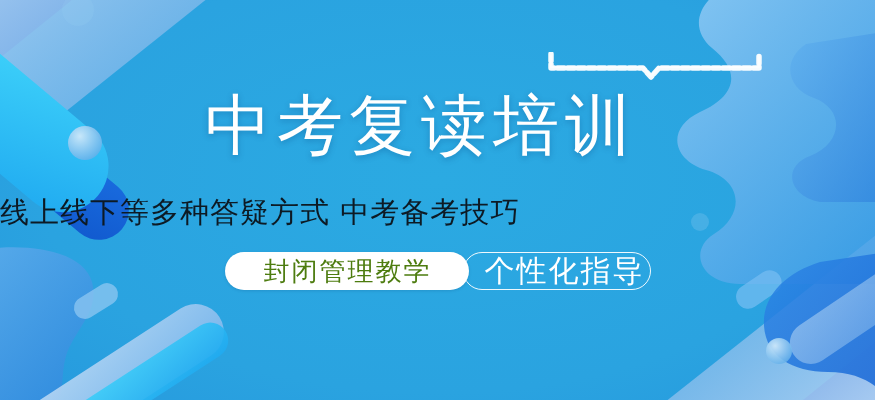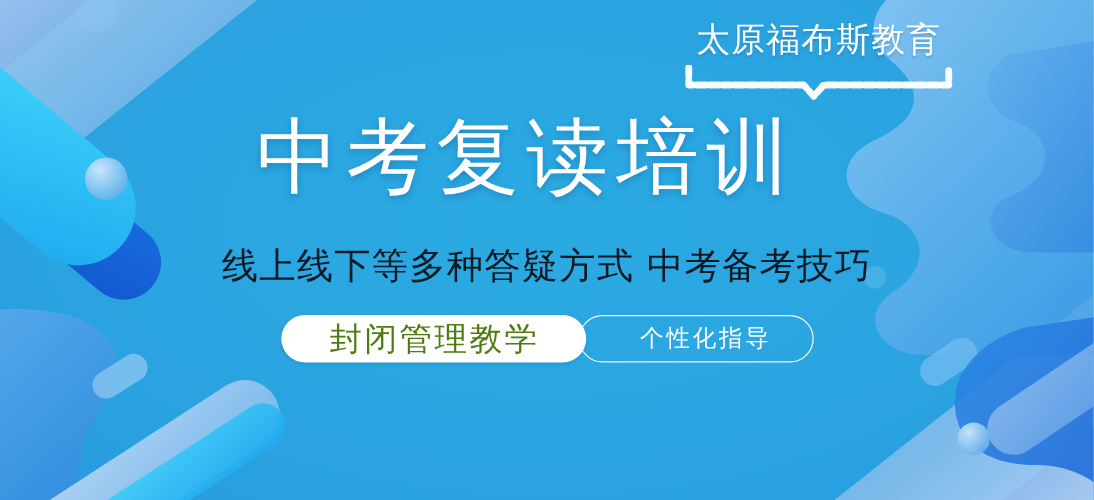--- a/index.html
+++ b/index.html
@@ -68,21 +68,20 @@
     white-space: nowrap;
     text-shadow: 0 2px 6px rgba(8,60,120,0.30);
   }
 
   
   #subtitle {
     position: absolute;
     left: 0;
     top: 192px;
     width: 875px;
-    text-align: center;
     color: #0d1a24;
     font-family: "DejaVu Serif", "Liberation Serif", serif;
     font-size: 29px;
     line-height: 40px;
     letter-spacing: 1px;
     white-space: nowrap;
   }
 
   
   #pills {
@@ -115,21 +114,21 @@
     margin-right: -6px;
     position: relative;
     z-index: 2;
     box-shadow: 0 1px 3px rgba(10,60,110,0.18);
   }
   .pill.outline {
     width: 188px;
     background: transparent;
     border: 1.5px solid rgba(255,255,255,0.92);
     color: #ffffff;
-    font-size: 19px;
+    font-size: 30px;
     letter-spacing: 2px;
     text-indent: 2px;
     padding-left: 14px;
     position: relative;
     z-index: 1;
   }
 </style>
 </head>
 <body>
 
@@ -221,21 +220,20 @@
              C 860 372 880 386 890 402 L 900 402 L 900 250 Z" fill="url(#gBlobR)" opacity="0.9"></path>
     <g transform="rotate(-34 846 318)">
       <rect x="782" y="298" width="150" height="42" rx="21" fill="url(#gPale)" opacity="0.55"></rect>
     </g>
     <circle cx="779" cy="351" r="13" fill="url(#gDot)"></circle>
     <circle cx="700" cy="222" r="9" fill="#9BD0F5" opacity="0.25"></circle>
     <circle cx="78" cy="10" r="16" fill="#9BD0F5" opacity="0.18"></circle>
   </svg>
 
   <div id="brand-block">
-    <div id="brand-text">太原福布斯教育</div>
     <svg id="brand-underline" viewBox="0 0 216 30" aria-hidden="true">
       <path d="M 4 2 L 4 16 L 96 16 L 104 25 L 112 16 L 212 16 L 212 2" fill="none" stroke="#ffffff" stroke-width="5.5" stroke-linecap="round" stroke-linejoin="round" stroke-dasharray="7 3.2" opacity="0.95"></path>
       <path d="M 4 4 L 4 15 L 96 15 L 104 24 L 112 15 L 212 15 L 212 4" fill="none" stroke="#ffffff" stroke-width="2" stroke-linecap="round" stroke-linejoin="round" opacity="0.55"></path>
     </svg>
   </div>
 
   <div id="headline">中考复读培训</div>
 
   <div id="subtitle">线上线下等多种答疑方式  中考备考技巧</div>
 

